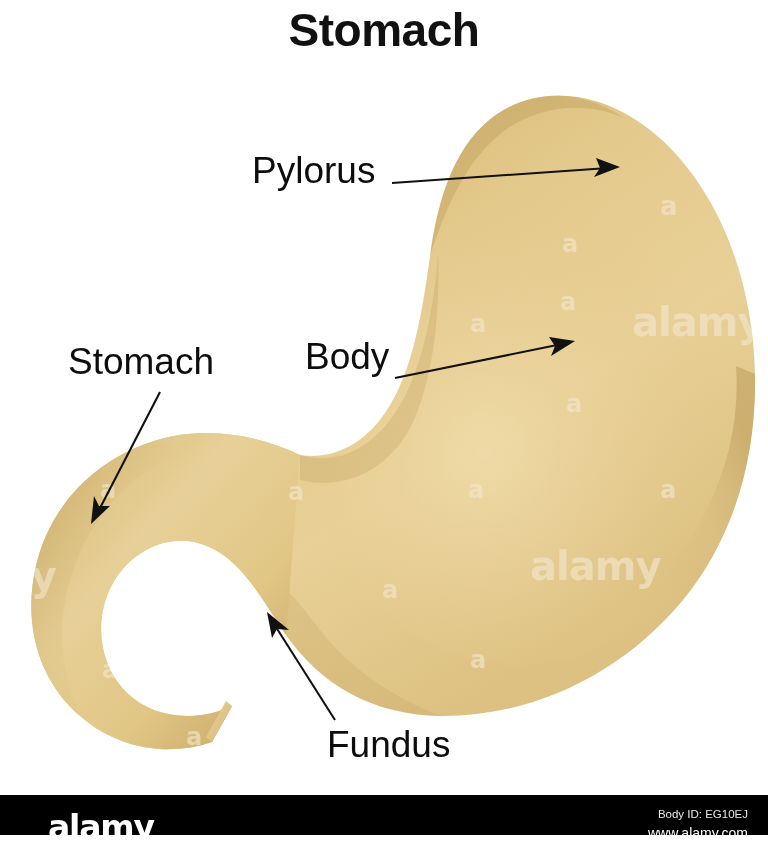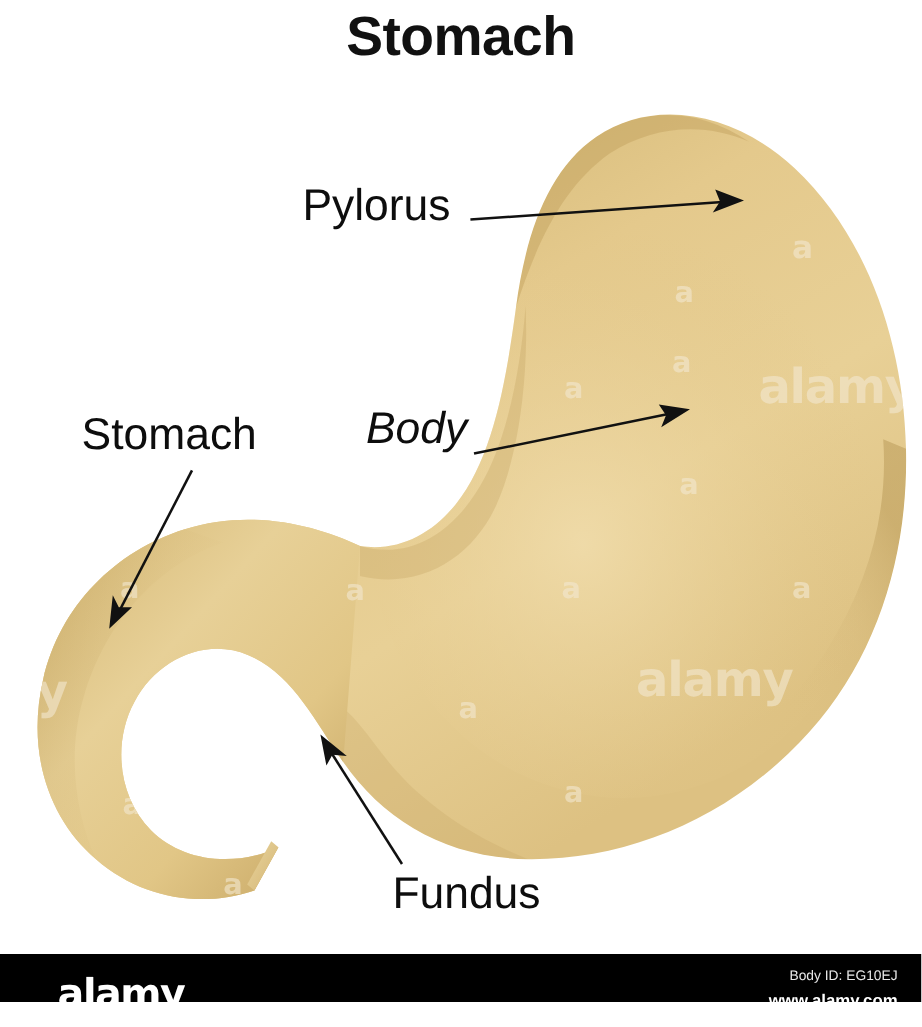--- a/index.html
+++ b/index.html
@@ -43,21 +43,21 @@
   }
   
   .label {
     position: absolute;
     font-size: 37px;
     color: #0d0d0d;
     white-space: nowrap;
     line-height: 1;
   }
   #label-fundus   { left: 252px; top: 152px; }
-  #label-body     { left: 305px; top: 338px; font-style: italic; }
+  #label-body     { left: 305px; top: 338px; }
   #label-duodenum { left: 68px;  top: 343px; }
   #label-pylorus  { left: 327px; top: 726px; }
 
   
   #footer {
     position: absolute;
     left: 0;
     top: 795px;
     width: 768px;
     height: 61px;
@@ -80,21 +80,21 @@
     text-align: right;
     color: #ffffff;
   }
   #image-id {
     font-size: 11.5px;
     color: #e8e8e8;
     line-height: 1.45;
   }
   #alamy-url {
     font-size: 14px;
-    font-weight: bold;
+    font-weight: normal;
     color: #ffffff;
     line-height: 1.5;
   }
   
   .wm {
     fill: #f2e7cf;
     fill-opacity: 0.62;
     font-family: "DejaVu Sans", sans-serif;
     font-weight: bold;
   }

